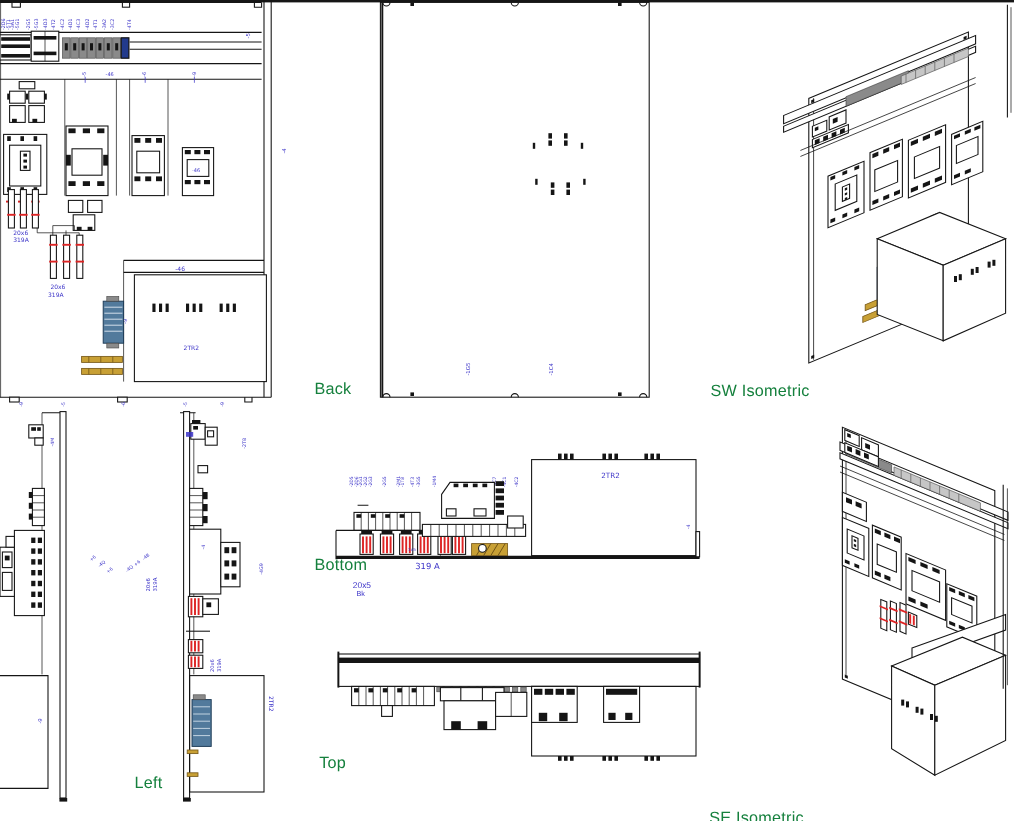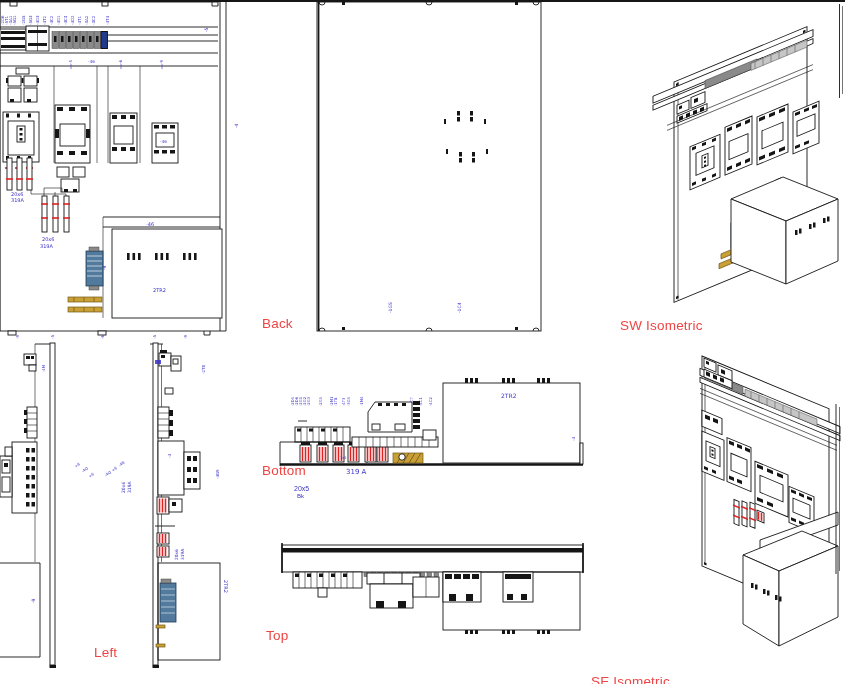--- a/index.html
+++ b/index.html
@@ -1,21 +1,21 @@
 <!DOCTYPE html>
 <html><head>
 <meta charset="utf-8">
 <style>
   *{margin:0;padding:0;box-sizing:border-box}
   html,body{width:845px;height:684px;background:#fff;overflow:hidden;
     font-family:"Liberation Sans",sans-serif}
   #sheet{position:absolute;left:0;top:0;width:845px;height:684px;background:#fff}
   .topline{position:absolute;left:0;top:0;width:845px;height:2px;background:#161616}
   .view{position:absolute}
-  .vlabel{position:absolute;color:#ef4444;font-size:13.5px;letter-spacing:.2px;
+  .vlabel{position:absolute;color:#15803d;font-size:13.5px;letter-spacing:.2px;
     font-family:"Liberation Sans",sans-serif;white-space:nowrap}
   .ann{position:absolute;color:#3c34c8;white-space:nowrap}
   svg text{fill:#3c34c8;font-family:"DejaVu Sans",sans-serif}
   .ln{fill:none;stroke:#151515;stroke-width:.9}
   .lnt{fill:none;stroke:#151515;stroke-width:.6}
   .fw{fill:#fff;stroke:#151515;stroke-width:.9}
   .fb{fill:#151515;stroke:none}
   .rd{stroke:#dd2424;stroke-width:1.6;fill:none}
   .gd{fill:#c8a035;stroke:#77591a;stroke-width:.7}
   .st{fill:#527a9c;stroke:#1d3a55;stroke-width:.8}
@@ -788,21 +788,21 @@
           <rect x="212" y="250.5" width="2.5" height="5" class="fb"></rect>
       <rect x="220" y="255" width="2.5" height="5" class="fb"></rect>
           <rect x="224" y="256.5" width="2.5" height="5" class="fb"></rect>
     </g>
   </g>
   <line x1="281" y1="64" x2="281" y2="234" class="ln"></line>
   <line x1="284.5" y1="67" x2="284.5" y2="231" class="lnt"></line>
 </svg>
 
 <div class="vlabel" style="left:262px;top:316px">Back</div>
-<div class="vlabel" style="left:620px;top:318px">SW Isometric</div>
-<div class="vlabel" style="left:94px;top:645px">Left</div>
+<div class="vlabel" style="left:592px;top:318px">SW Isometric</div>
+<div class="vlabel" style="left:112px;top:645px">Left</div>
 <div class="vlabel" style="left:266px;top:628px">Top</div>
 <div class="vlabel" style="left:262px;top:463px">Bottom</div>
 <div class="vlabel" style="left:591px;top:674px">SE Isometric</div>
 <div class="ann" style="left:294px;top:485px;font-size:7px">20x5</div>
 <div class="ann" style="left:297px;top:493px;font-size:6px">Bk</div>
 
 </div>
 
 </body></html>

